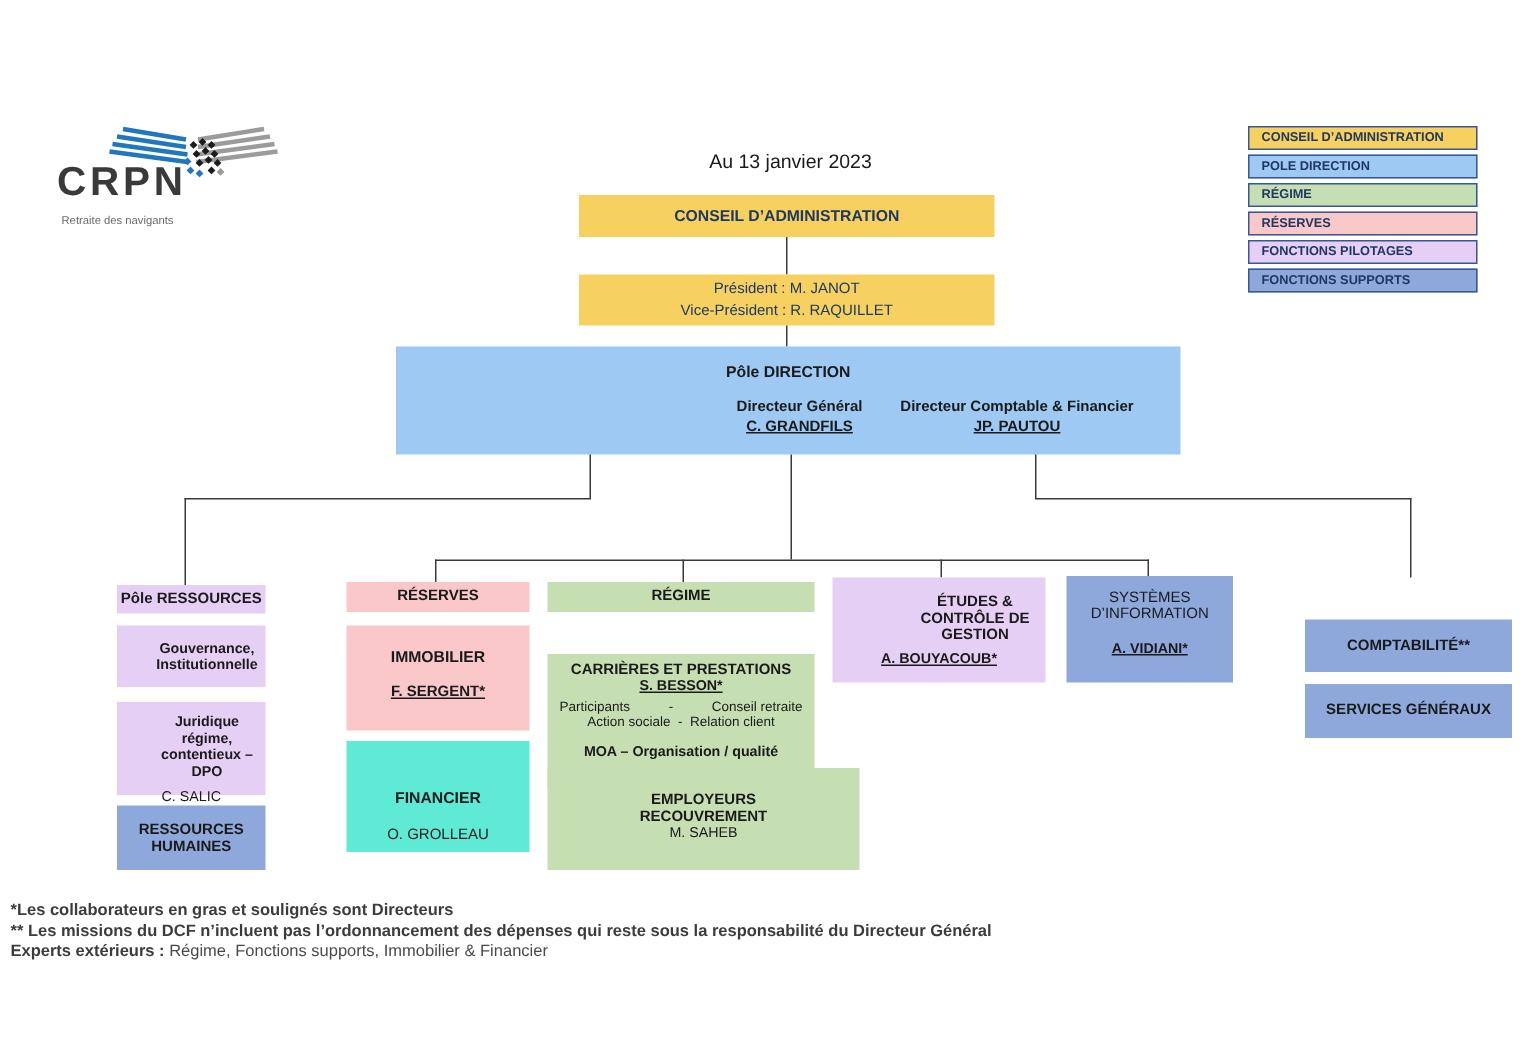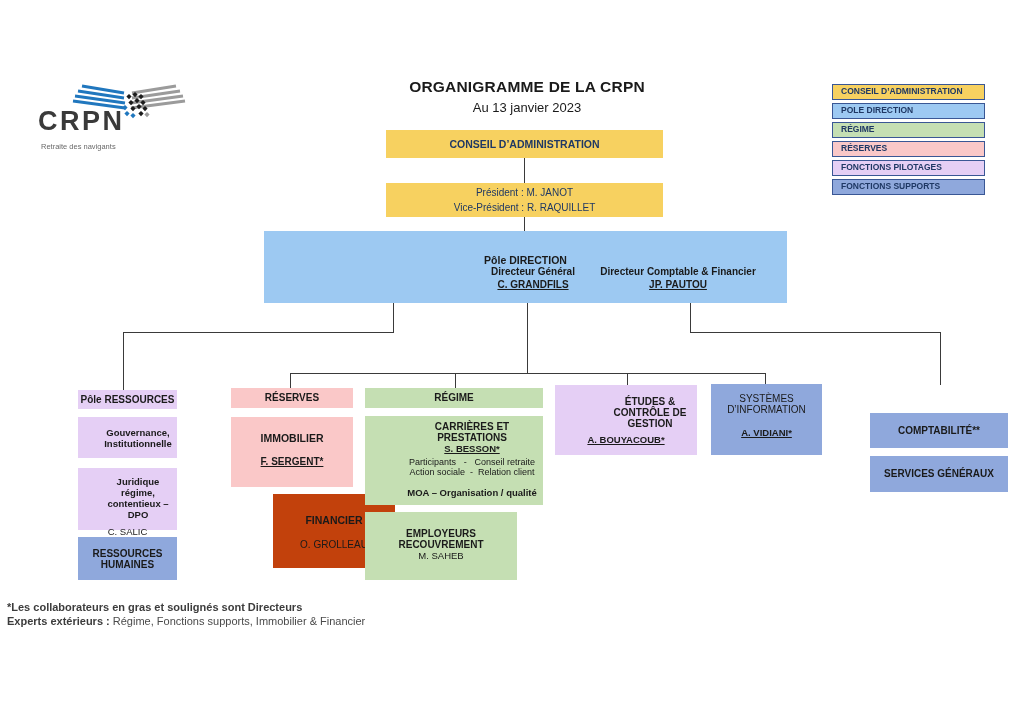--- a/index.html
+++ b/index.html
@@ -29,21 +29,21 @@
   .preline { white-space:pre-line; }
   .navy { color:#1F3864; }
   .uname { font-weight:bold; text-decoration:underline; }
 
   .conseil { left:386px; top:130px; width:277px; height:28px; line-height:28px;
            font-weight:bold; font-size:10.5px; }
   .president { left:386px; top:183px; width:277px; height:34px; font-size:10px;
            line-height:15px; padding-top:2px; }
 
   .direction { left:264px; top:231px; width:523px; height:72px; }
-  .direction-title { position:absolute; top:23px; left:0; width:100%; text-align:center;
+  .direction-title { position:absolute; top:11px; left:0; width:100%; text-align:center;
            font-weight:bold; font-size:10.5px; }
   .member { position:absolute; top:35px; text-align:center; font-size:10px; font-weight:bold; }
   .member .name { margin-top:2px; text-decoration:underline; }
 
   .colhdr { font-weight:bold; font-size:10px; }
   .smbold { font-weight:bold; font-size:9.5px;padding-left:21px; }
   .smreg  { font-size:9.5px; }
 
   .flexcenter { display:flex; flex-direction:column; align-items:center; justify-content:center; }
 
@@ -92,21 +92,20 @@
         <path d="M53 21 l2.6 2.6 l-2.6 2.6 l-2.6 -2.6 Z"></path>
       </g>
       <g fill="#9B9B9B">
         <path d="M75 28 l2.6 2.6 l-2.6 2.6 l-2.6 -2.6 Z"></path>
       </g>
     </svg>
   </div>
   <div class="logo-name">CRPN</div>
   <div class="logo-tagline">Retraite des navigants</div>
 
-  <div class="title">ORGANIGRAMME DE LA CRPN</div>
   <div class="subtitle">Au 13 janvier 2023</div>
 
   <div class="legend">
     <div class="legend-item" style="background-color: rgb(247, 209, 96);">CONSEIL D’ADMINISTRATION</div>
     <div class="legend-item" style="background-color: rgb(157, 201, 242);">POLE DIRECTION</div>
     <div class="legend-item" style="background-color: rgb(197, 223, 179);">RÉGIME</div>
     <div class="legend-item" style="background-color: rgb(250, 200, 200);">RÉSERVES</div>
     <div class="legend-item" style="background-color: rgb(229, 207, 245);">FONCTIONS PILOTAGES</div>
     <div class="legend-item" style="background-color: rgb(143, 168, 220);">FONCTIONS SUPPORTS</div>
   </div>
@@ -156,38 +155,38 @@
     <div class="smreg" style="margin-top:6px;">C. SALIC</div>
   </div>
   <div class="box flexcenter preline" style="left: 78px; top: 537px; width: 99px; height: 43px; font-weight: bold; font-size: 10px; background-color: rgb(143, 168, 220);">RESSOURCES
 HUMAINES</div>
 
   <div class="box colhdr" style="left: 231px; top: 388px; width: 122px; height: 20px; line-height: 20px; background-color: rgb(250, 200, 200);">RÉSERVES</div>
   <div class="box" style="left: 231px; top: 417px; width: 122px; height: 70px; padding-top: 15px; background-color: rgb(250, 200, 200);">
     <div style="font-weight:bold; font-size:10.5px;">IMMOBILIER</div>
     <div class="uname" style="font-size:10px; margin-top:12px;">F. SERGENT*</div>
   </div>
-  <div class="box" style="left: 231px; top: 494px; width: 122px; height: 74px; padding-top: 20px; background-color: #c2410c; margin-left: 42px;">
+  <div class="box" style="left: 231px; top: 494px; width: 122px; height: 74px; padding-top: 32px; background-color: #5eead4;">
     <div style="font-weight:bold; font-size:10.5px;">FINANCIER</div>
     <div style="font-size:10px; margin-top:13px;">O. GROLLEAU</div>
   </div>
 
   <div class="box colhdr" style="left: 365px; top: 388px; width: 178px; height: 20px; line-height: 20px; background-color: rgb(197, 223, 179);">RÉGIME</div>
-  <div class="box" style="left: 365px; top: 416px; width: 178px; height: 89px; padding-top: 5px; background-color: rgb(197, 223, 179); padding-left: 36px;">
+  <div class="box" style="left: 365px; top: 436px; width: 178px; height: 89px; padding-top: 5px; background-color: rgb(197, 223, 179);">
     <div style="font-weight:bold; font-size:10px;">CARRIÈRES ET PRESTATIONS</div>
     <div class="uname" style="font-size:9.5px;">S. BESSON*</div>
     <div class="row-spread" style="margin-top:3px;">
       <span>Participants</span>
       <span>-</span>
       <span>Conseil retraite</span>
     </div>
     <div class="row-center">Action sociale &nbsp;-&nbsp; Relation client</div>
     <div style="font-weight:bold; font-size:9.5px; margin-top:10px;">MOA – Organisation / qualité</div>
   </div>
-  <div class="box" style="left: 365px; top: 512px; width: 152px; height: 68px; padding-top: 16px; background-color: rgb(197, 223, 179);">
+  <div class="box" style="left: 365px; top: 512px; width: 208px; height: 68px; padding-top: 16px; background-color: rgb(197, 223, 179);">
     <div class="preline" style="font-weight:bold; font-size:10px;">EMPLOYEURS
 RECOUVREMENT</div>
     <div style="font-size:9.5px;">M. SAHEB</div>
   </div>
 
   <div class="box" style="left: 555px; top: 385px; width: 142px; height: 70px; padding-top: 11px; background-color: rgb(229, 207, 245);">
     <div class="preline" style="font-weight:bold; font-size:10px;margin-left:48px;">ÉTUDES &amp;
 CONTRÔLE DE GESTION</div>
     <div class="uname" style="font-size:9.5px; margin-top:5px;">A. BOUYACOUB*</div>
   </div>
@@ -196,19 +195,20 @@
     <div class="preline" style="font-weight:normal; font-size:10px;">SYSTÈMES
 D’INFORMATION</div>
     <div class="uname" style="font-size:9.5px; margin-top:12px;">A. VIDIANI*</div>
   </div>
 
   <div class="box colhdr" style="left: 870px; top: 413px; width: 138px; height: 35px; line-height: 35px; background-color: rgb(143, 168, 220);">COMPTABILITÉ**</div>
   <div class="box colhdr" style="left: 870px; top: 456px; width: 138px; height: 36px; line-height: 36px; background-color: rgb(143, 168, 220);">SERVICES GÉNÉRAUX</div>
 
   <div class="footnotes">
     <div class="fn-bold">*Les collaborateurs en gras et soulignés sont Directeurs</div>
+    <div class="fn-bold">** Les missions du DCF n’incluent pas l’ordonnancement des dépenses qui reste sous la responsabilité du Directeur Général</div>
     <div>
       <span class="fn-bold">Experts extérieurs :</span>
       <span class="fn-reg">Régime, Fonctions supports, Immobilier &amp; Financier</span>
     </div>
   </div>
 
 </div>
 
 </body></html>

